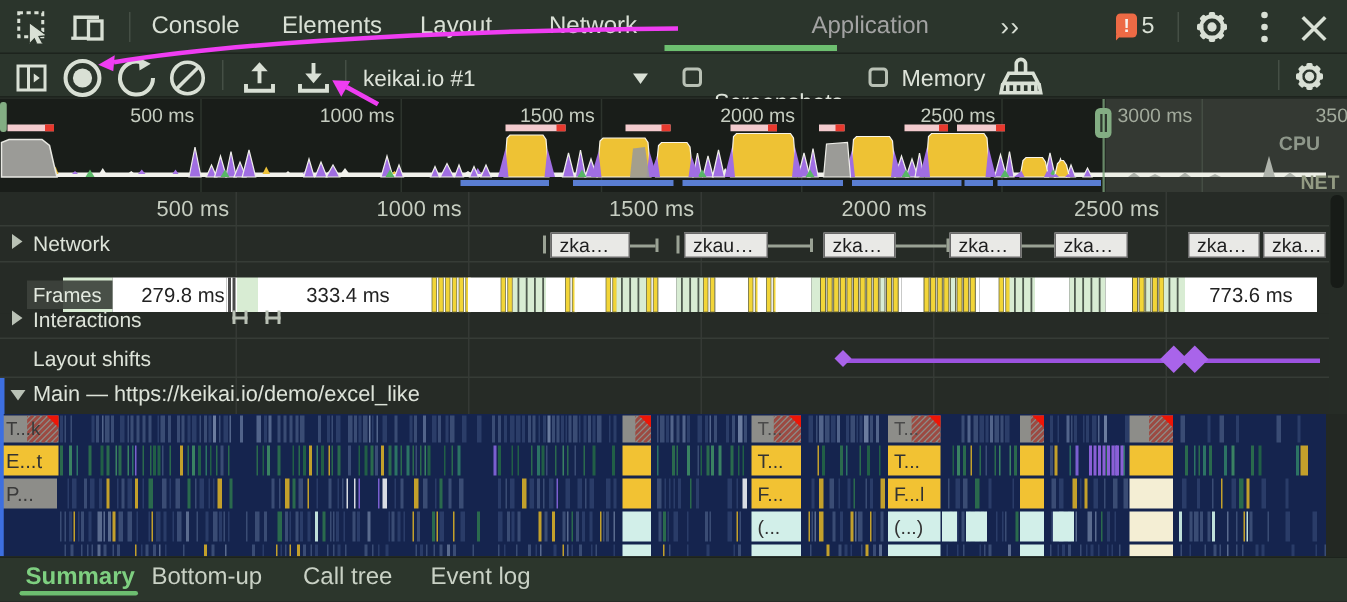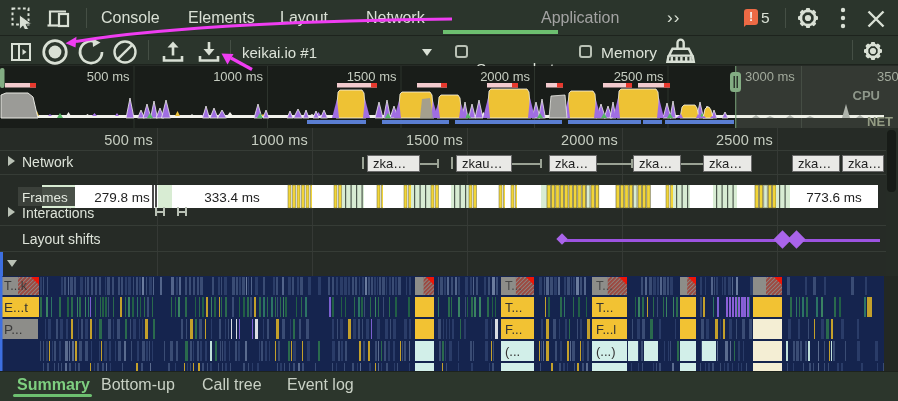--- a/index.html
+++ b/index.html
@@ -444,20 +444,21 @@
 <div class="abs" style="left:177px;top:79px;width:2px;height:9px;background:#b9c1b5;"></div>
 <div class="abs" style="left:185px;top:79px;width:2px;height:9px;background:#b9c1b5;"></div>
 <div class="abs" style="left:177px;top:83px;width:10px;height:1.5px;background:#b9c1b5;"></div>
 <div class="abs lbl" style="left:22px;top:103px;">Layout shifts</div>
 <div class="abs" style="left:562px;top:110.5px;width:318px;height:3px;background:#9c53e0;"></div>
 <div class="abs" style="left:558px;top:107px;width:8px;height:8px;background:#a964ea;transform:rotate(45deg);"></div>
 <div class="abs" style="left:776px;top:105px;width:13px;height:13px;background:#a964ea;transform:rotate(45deg);"></div>
 <div class="abs" style="left:790px;top:105px;width:13px;height:13px;background:#a964ea;transform:rotate(45deg);"></div>
 <div class="abs" style="left:0;top:124px;width:2.5px;height:24px;background:#3d6fe0;"></div>
 <div class="abs" style="left:7px;top:132px;width:0;height:0;border-left:5px solid transparent;border-right:5px solid transparent;border-top:7px solid #b9c1b5;"></div>
+<div class="abs" style="left:22px;top:127px;font-size:14.5px;color:#dde3d9;">Main — https://keikai.io/demo/excel_like</div>
 <div class="abs" style="left:886px;top:0px;width:12px;height:148px;background:#262c26;"></div>
 <div class="abs" style="left:887px;top:2px;width:9px;height:62px;background:#171b17;border-radius:4px;"></div>
 </div>
 <div class="abs" style="left:0;top:276px;width:898px;height:95px;">
       <svg width="898" height="95" xmlns="http://www.w3.org/2000/svg" style="display:block">
         <rect width="884" height="95" fill="#15244e"></rect>
         <rect x="884" y="0" width="14" height="95" fill="#232823"></rect>
         <rect x="40" y="1" width="2" height="18" fill="#2b3d68"></rect>
         <rect x="43" y="1" width="1" height="18" fill="#3a4c74"></rect>
         <rect x="47" y="1" width="1" height="18" fill="#3a4c74"></rect>

